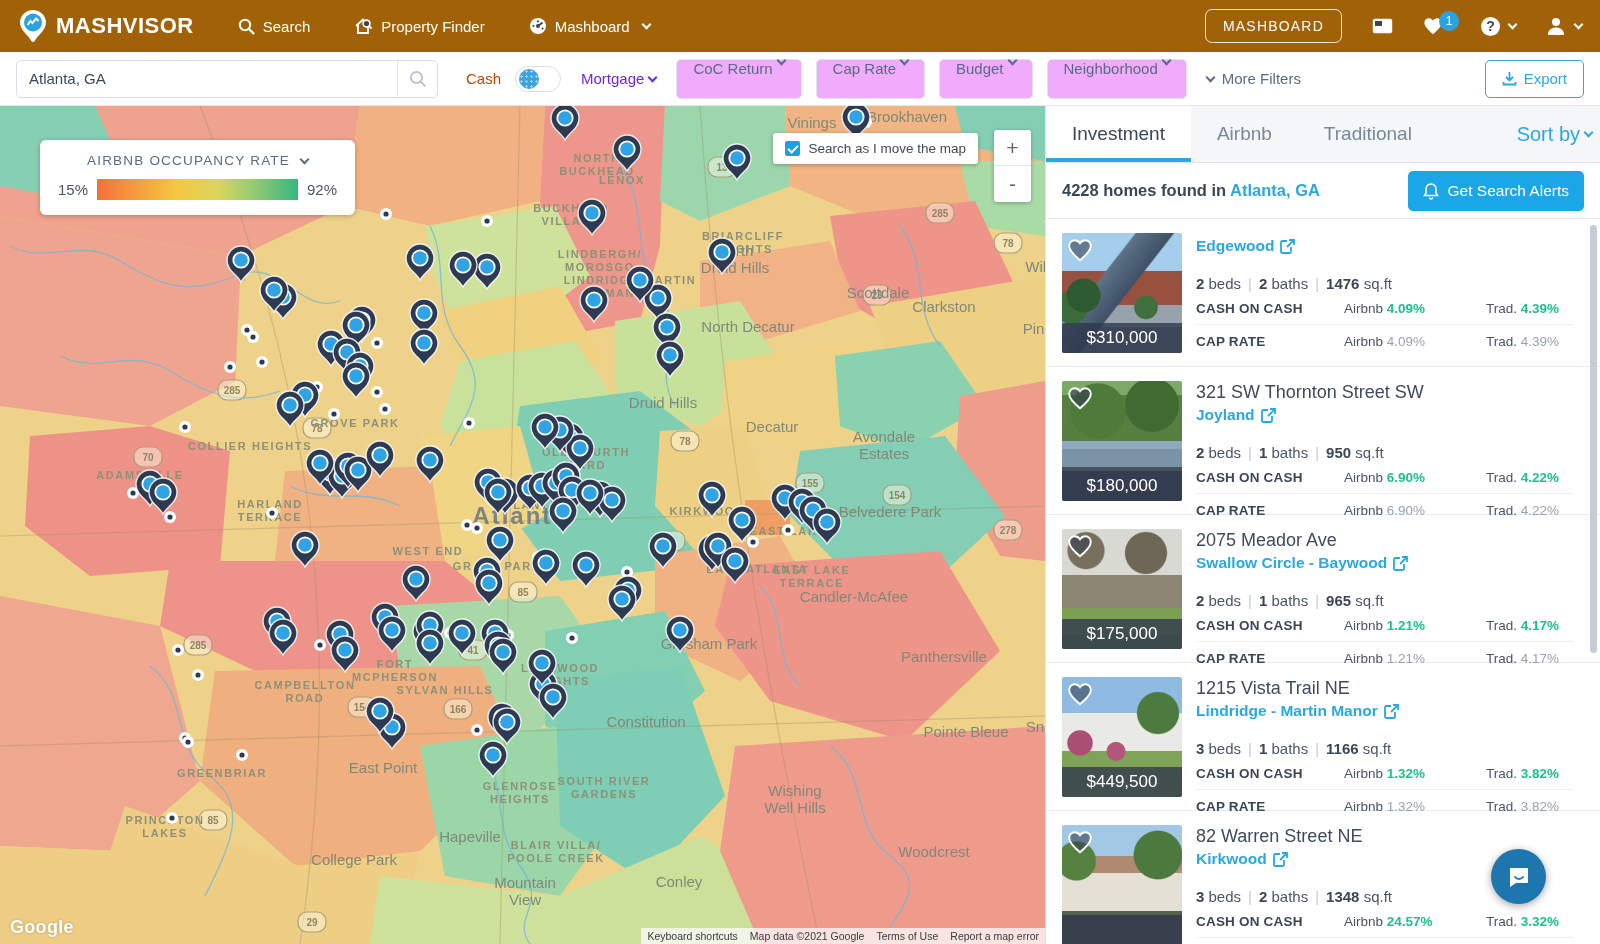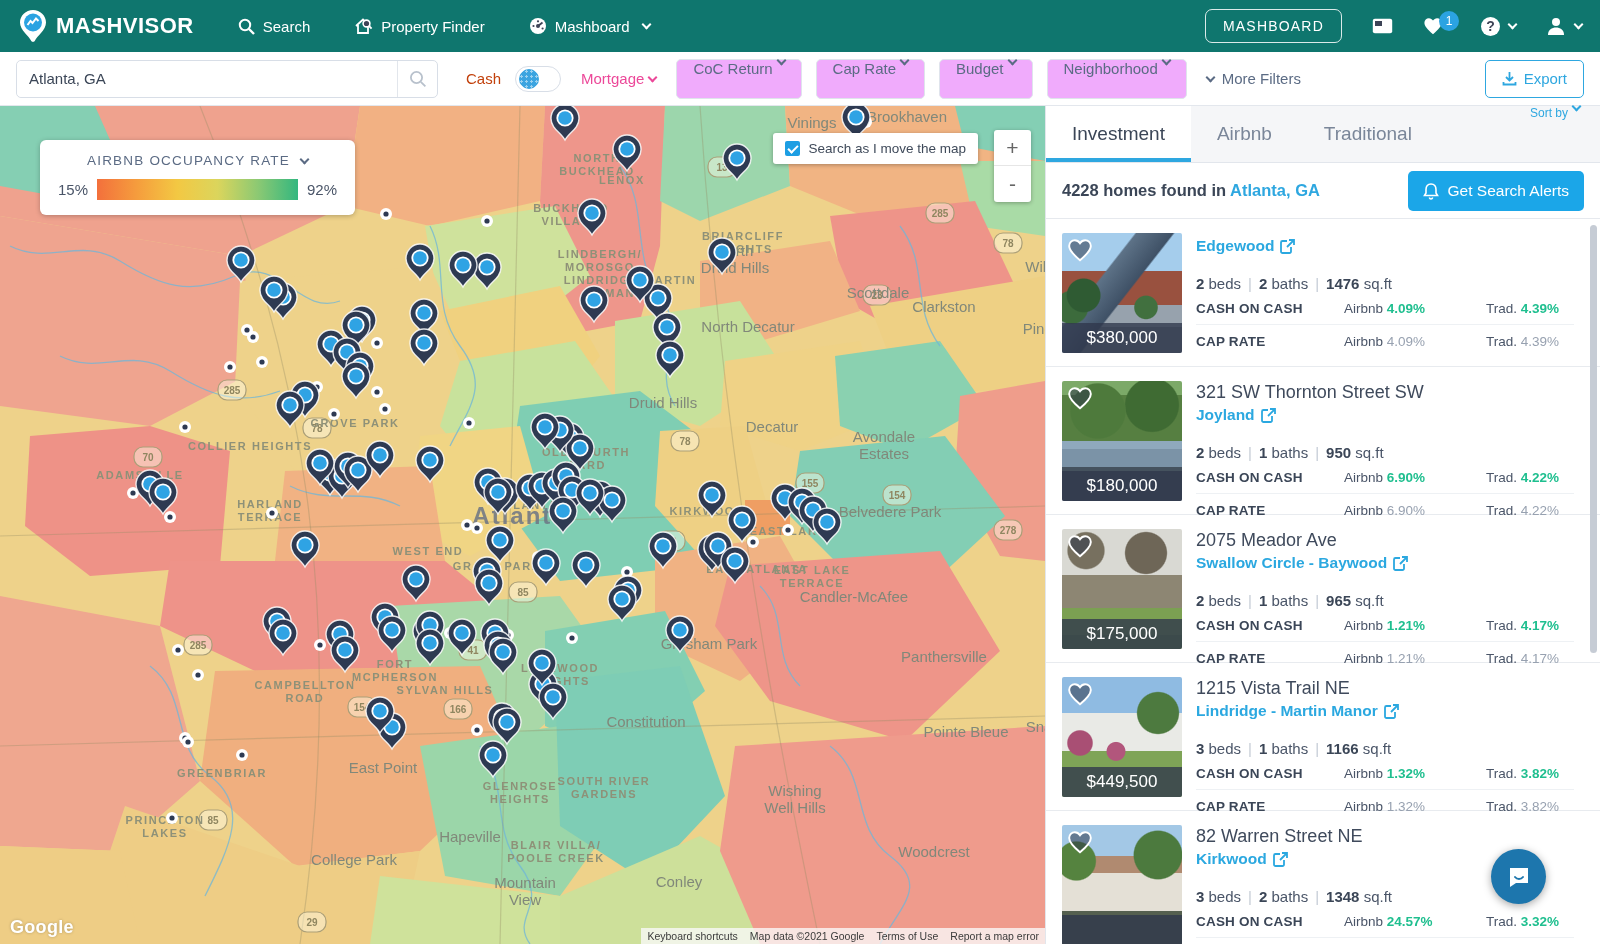--- a/index.html
+++ b/index.html
@@ -1,21 +1,21 @@
 <!DOCTYPE html>
 <html><head>
 <meta charset="utf-8">
 <style>
   * { margin:0; padding:0; box-sizing:border-box; }
   html,body { width:1600px; height:944px; overflow:hidden; background:#fff;
               font-family:"Liberation Sans", sans-serif; }
   .app { position:relative; width:1600px; height:944px; }
 
   
-  .navbar { height:52px; background:#0f766e; display:flex; align-items:center; padding:0 18px; color:#fff; }
+  .navbar { height:52px; background:#a16207; display:flex; align-items:center; padding:0 18px; color:#fff; }
   .logo { display:flex; align-items:center; gap:8px; }
   .logo-text { font-size:22px; font-weight:bold; letter-spacing:.5px; color:#fff; }
   .nav-items { display:flex; align-items:center; margin-left:44px; gap:44px; }
   .nav-item { display:flex; align-items:center; gap:8px; font-size:15px; color:#fff; cursor:pointer; }
   .nav-right { margin-left:auto; display:flex; align-items:center; gap:30px; }
   .mashboard-btn { border:1.5px solid rgba(255,255,255,.85); border-radius:7px; padding:8px 17px;
                    font-size:14px; letter-spacing:1.2px; color:#fff; background:transparent; cursor:pointer;
                    font-family:"Liberation Sans",sans-serif; }
   .icon-btn { position:relative; display:flex; align-items:center; gap:4px; cursor:pointer; }
   .badge { position:absolute; right:-16px; top:-6px; background:#2ba3e2; color:#fff; font-size:12px;
@@ -29,21 +29,21 @@
   .filterbar { height:54px; background:#fff; border-bottom:1px solid #e3e7ed; display:flex; align-items:center;
                padding:0 16px; gap:14px; }
   .search-group { width:422px; height:38px; border:1px solid #d8dee7; border-radius:5px; display:flex; align-items:stretch; }
   .search-group input { flex:1; border:none; outline:none; padding:0 12px; font-size:15px; color:#3b4657;
                         font-family:"Liberation Sans",sans-serif; border-radius:5px; }
   .search-group .seg { width:40px; border-left:1px solid #e2e6ec; display:flex; align-items:center; justify-content:center; cursor:pointer; }
   .cash-label { font-size:15px; color:#c2410c; margin-left:14px; }
   .toggle { width:46px; height:26px; border:1px solid #d8dee7; border-radius:13px; background:#fff; position:relative; cursor:pointer; flex:none; }
   .toggle .knob { position:absolute; left:3px; top:2px; width:20px; height:20px; border-radius:50%; background:#3ba4e0;
                   background-image:radial-gradient(rgba(255,255,255,.5) 1px, rgba(0,0,0,0) 1.3px); background-size:5px 5px; }
-  .plain-dd { font-size:15px; color:#ec4899; display:flex; align-items:center; margin:0 6px; cursor:pointer; }
+  .plain-dd { font-size:15px; color:#6d28d9; display:flex; align-items:center; margin:0 6px; cursor:pointer; }
   .dd-btn { height:40px; padding:0 16px; border:1px solid #dfe4ec; border-radius:5px; background:#f0abfc;
             font-size:15px; color:#5b6b84; display:flex; cursor:pointer;
             font-family:"Liberation Sans",sans-serif; }
   .more-filters { font-size:15px; color:#5b6b84; display:flex; align-items:center; gap:8px; cursor:pointer; margin-left:6px; }
   .more-filters .chev { margin-left:0; }
   .export-btn { margin-left:auto; height:38px; padding:0 16px; border:1px solid #2ea7e0; border-radius:5px;
                 color:#2ea7e0; background:#fff; font-size:15px; display:flex; align-items:center; gap:7px;
                 cursor:pointer; font-family:"Liberation Sans",sans-serif; }
 
   
@@ -75,21 +75,21 @@
   .google-logo { position:absolute; left:10px; bottom:6px; color:#fff; font-size:18px; font-weight:bold;
                  letter-spacing:.3px; text-shadow:0 0 3px rgba(0,0,0,.25); }
   .attribution { position:absolute; right:0; bottom:0; display:flex; }
   .attribution span { font-size:10.5px; color:#3b3b3b; background:rgba(250,250,250,.78); padding:2px 6px; white-space:nowrap; cursor:pointer; }
 
   
   .panel { width:555px; display:flex; flex-direction:column; background:#fff; border-left:1px solid #e2e6ec; position:relative; }
   .tabs { height:57px; background:#f5f6f8; border-bottom:1px solid #e2e6ec; display:flex; align-items:stretch; }
   .tab { padding:0 26px; display:flex; align-items:center; font-size:19px; color:#7a8699; cursor:pointer; }
   .tab.active { background:#fff; color:#3b4657; box-shadow:inset 0 -4px 0 #2ea7e0; }
-  .sortby { margin-left:auto; display:flex; align-items:flex-start; color:#2ea7e0; font-size:12px; padding-right:20px; cursor:pointer; }
+  .sortby { margin-left:auto; display:flex; align-items:center; color:#2ea7e0; font-size:20px; padding-right:8px; cursor:pointer; }
   .subheader { height:56px; display:flex; align-items:center; padding:0 16px; border-bottom:1px solid #e6e9ee; }
   .results { font-size:16.5px; font-weight:bold; color:#3b4657; }
   .results .loc { color:#2ea7e0; cursor:pointer; }
   .alerts-btn { margin-left:auto; background:#1ba6e8; border:none; color:#fff; border-radius:5px; height:40px;
                 padding:0 15px; font-size:15.5px; display:flex; align-items:center; gap:9px; cursor:pointer;
                 font-family:"Liberation Sans",sans-serif; }
   .cards { flex:1; overflow:hidden; position:relative; }
   .card { height:148px; padding:14px 26px 0 16px; border-bottom:1px solid #e8ebef; display:flex; gap:14px; }
   .photo { width:120px; height:120px; border-radius:2px; position:relative; overflow:hidden; flex:none; }
   .photo .heart { position:absolute; top:5px; left:5px; }
@@ -639,21 +639,21 @@
           </svg>
           <span>Get Search Alerts</span>
         </button>
       </div>
       <div class="cards" id="cards">
   <div class="card">
     <div class="photo p1">
       <svg class="heart" width="26" height="24" viewBox="0 0 24 22">
         <path d="M12 20.5 C5.5 15 2 11 2 7.3 C2 4.4 4.3 2 7.2 2 C9.1 2 10.9 3.1 12 4.7 C13.1 3.1 14.9 2 16.8 2 C19.7 2 22 4.4 22 7.3 C22 11 18.5 15 12 20.5 Z" fill="rgba(47,56,74,0.55)" stroke="#fff" stroke-width="1.8"></path>
       </svg>
-      <div class="price">$380,000</div>
+      <div class="price">$310,000</div>
     </div>
     <div class="info">
       <div class="hood-link">
         <span>Edgewood</span>
         <svg width="15" height="15" viewBox="0 0 15 15">
           <path d="M11 8 V12.5 A1.5 1.5 0 0 1 9.5 14 H2.5 A1.5 1.5 0 0 1 1 12.5 V3.5 A1.5 1.5 0 0 1 2.5 2 H7" fill="none" stroke="#2ba8e0" stroke-width="1.8"></path>
           <path d="M9 1 H14 V6 M14 1 L7 8" fill="none" stroke="#2ba8e0" stroke-width="1.8"></path>
         </svg>
       </div>
       <div class="specs">

